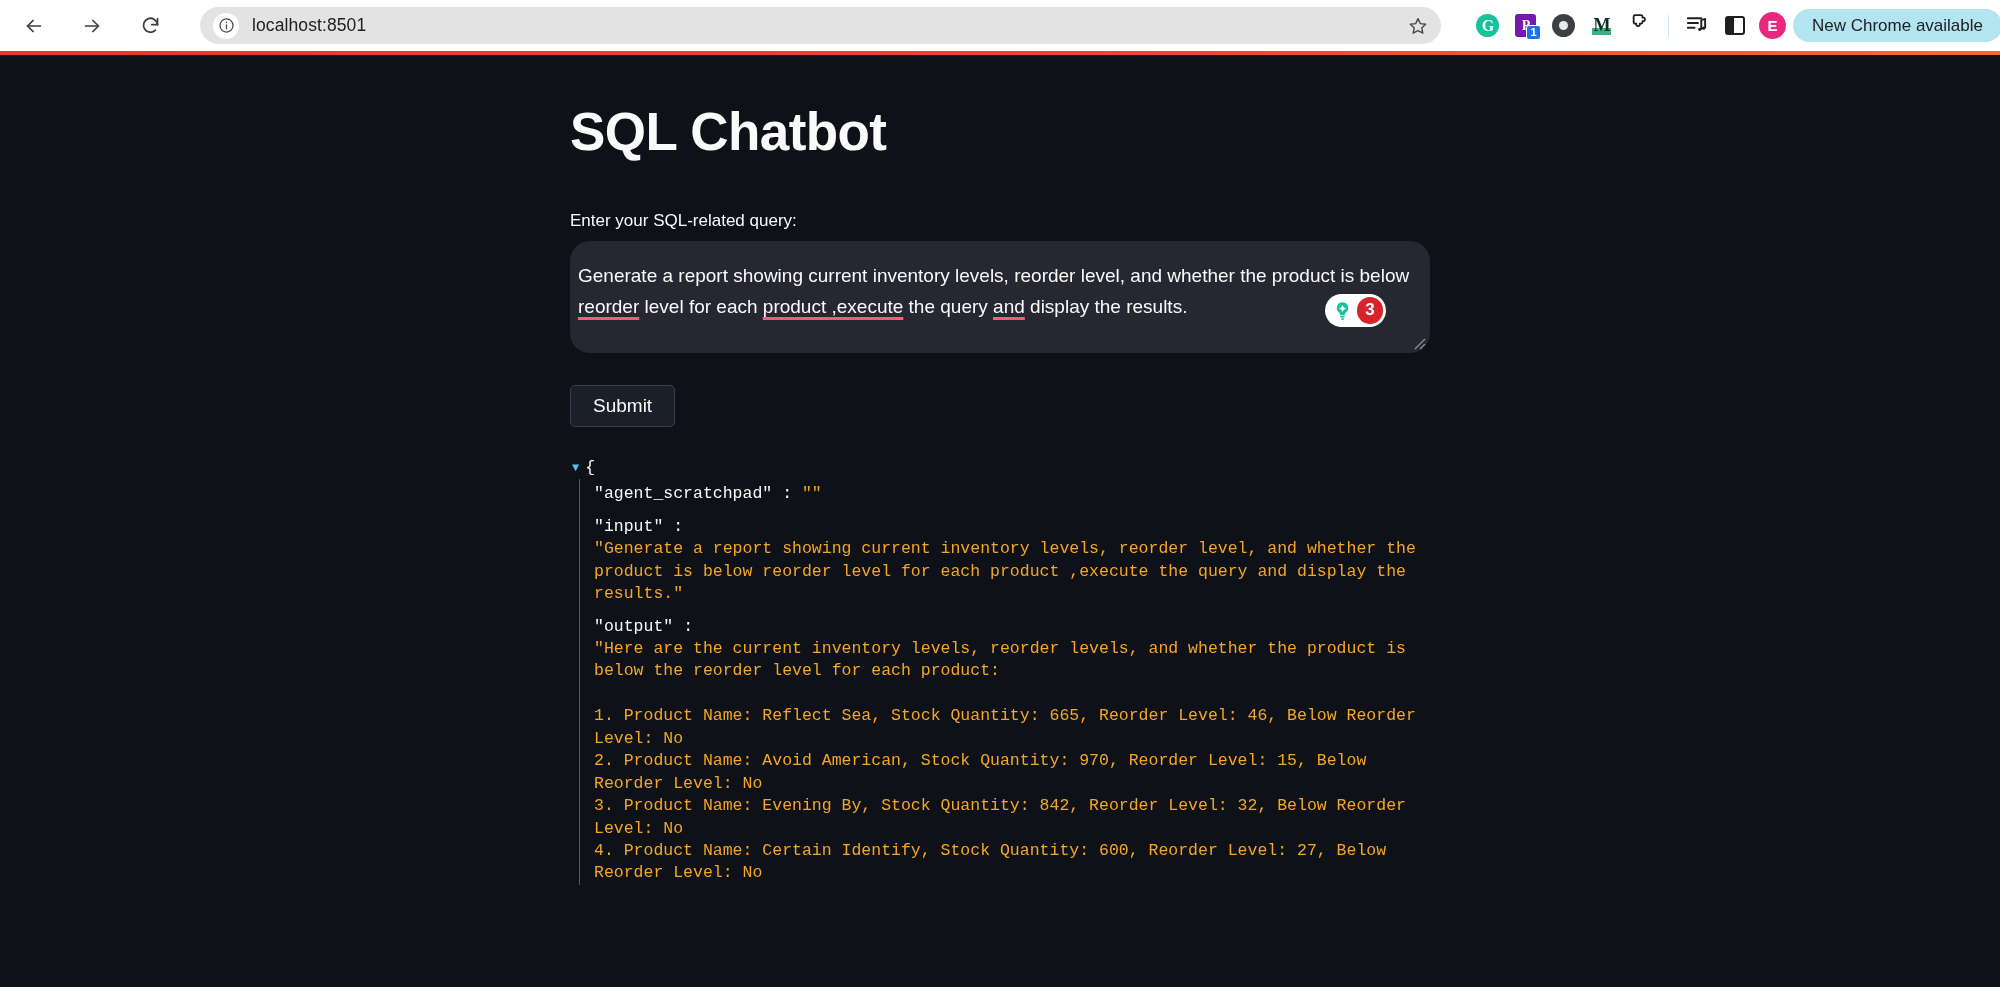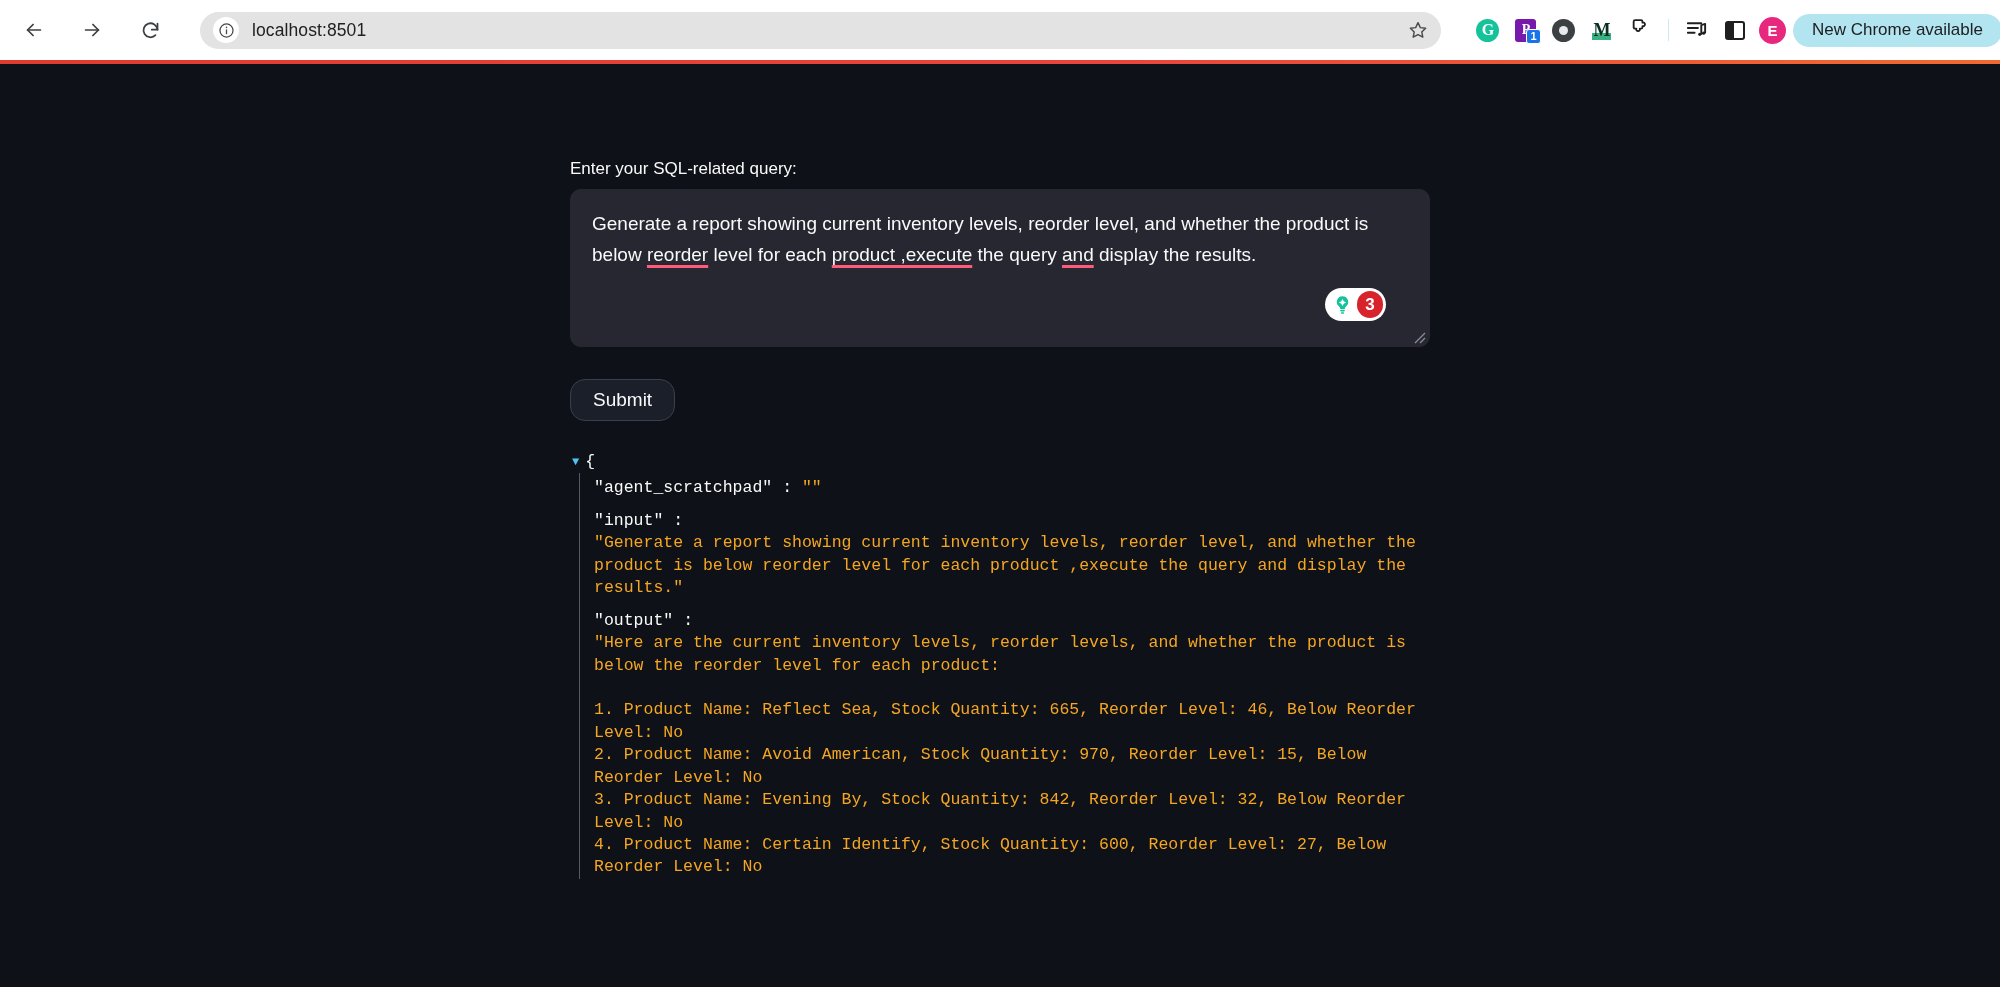--- a/index.html
+++ b/index.html
@@ -6,21 +6,21 @@
   html, body {
     width: 2000px; height: 987px;
     overflow: hidden;
     background: #0e1117;
     font-family: "Liberation Sans", sans-serif;
   }
 
   
   .browser-chrome {
     position: relative;
-    height: 60px;
+    height: 51px;
     background: #ffffff;
     display: flex;
     align-items: center;
     padding: 0 14px;
     gap: 18px;
   }
   .nav-btn {
     width: 40px; height: 40px;
     display: flex; align-items: center; justify-content: center;
     border-radius: 50%;
@@ -195,23 +195,23 @@
   }
   .field-label {
     color: #fafafa;
     font-size: 17px;
     margin-top: 48px;
     margin-bottom: 10px;
   }
   .textarea-wrap {
     position: relative;
     background: #262730;
-    border-radius: 11px;
-    height: 158px;
-    padding: 20px 22px;
+    border-radius: 20px;
+    height: 112px;
+    padding: 20px 8px;
   }
   .ta-text {
     color: #fafafa;
     font-size: 19px;
     line-height: 1.62;
   }
   .ta-text .u-red {
     text-decoration: underline;
     text-decoration-color: #ff5a7a;
     text-decoration-thickness: 2.5px;
@@ -243,21 +243,21 @@
     color: #fff;
     border-radius: 14px;
     font-size: 17px; font-weight: bold;
     display: flex; align-items: center; justify-content: center;
     padding: 0 5px;
   }
   .submit-btn {
     margin-top: 32px;
     background: #1b1f29;
     border: 1px solid #3a3f4b;
-    border-radius: 15px;
+    border-radius: 5px;
     color: #fafafa;
     font-size: 19px;
     padding: 9px 22px;
     font-family: "Liberation Sans", sans-serif;
     cursor: pointer;
     display: inline-block;
   }
   .response-label {
     color: #fafafa;
     font-size: 19px;
@@ -405,20 +405,21 @@
 
     <div class="chrome-pill">New Chrome available</div>
   </div>
 </div>
 
 <div class="top-progress"></div>
 
 <div class="app">
   <div class="app-inner">
 
+    <div class="app-title">SQL Chatbot</div>
 
     <div class="field-label">Enter your SQL-related query:</div>
 
     <div class="textarea-wrap">
       <div class="ta-text">
         <span>Generate a report showing current inventory levels, reorder level, and whether the product is below</span>
         <span id="query-line-2"><span class="u-red">reorder</span><span> level for each </span><span class="u-red">product ,execute</span><span> the query </span><span class="u-red">and</span><span> display the results.</span></span>
       </div>
 
       <div class="gm-badge">

